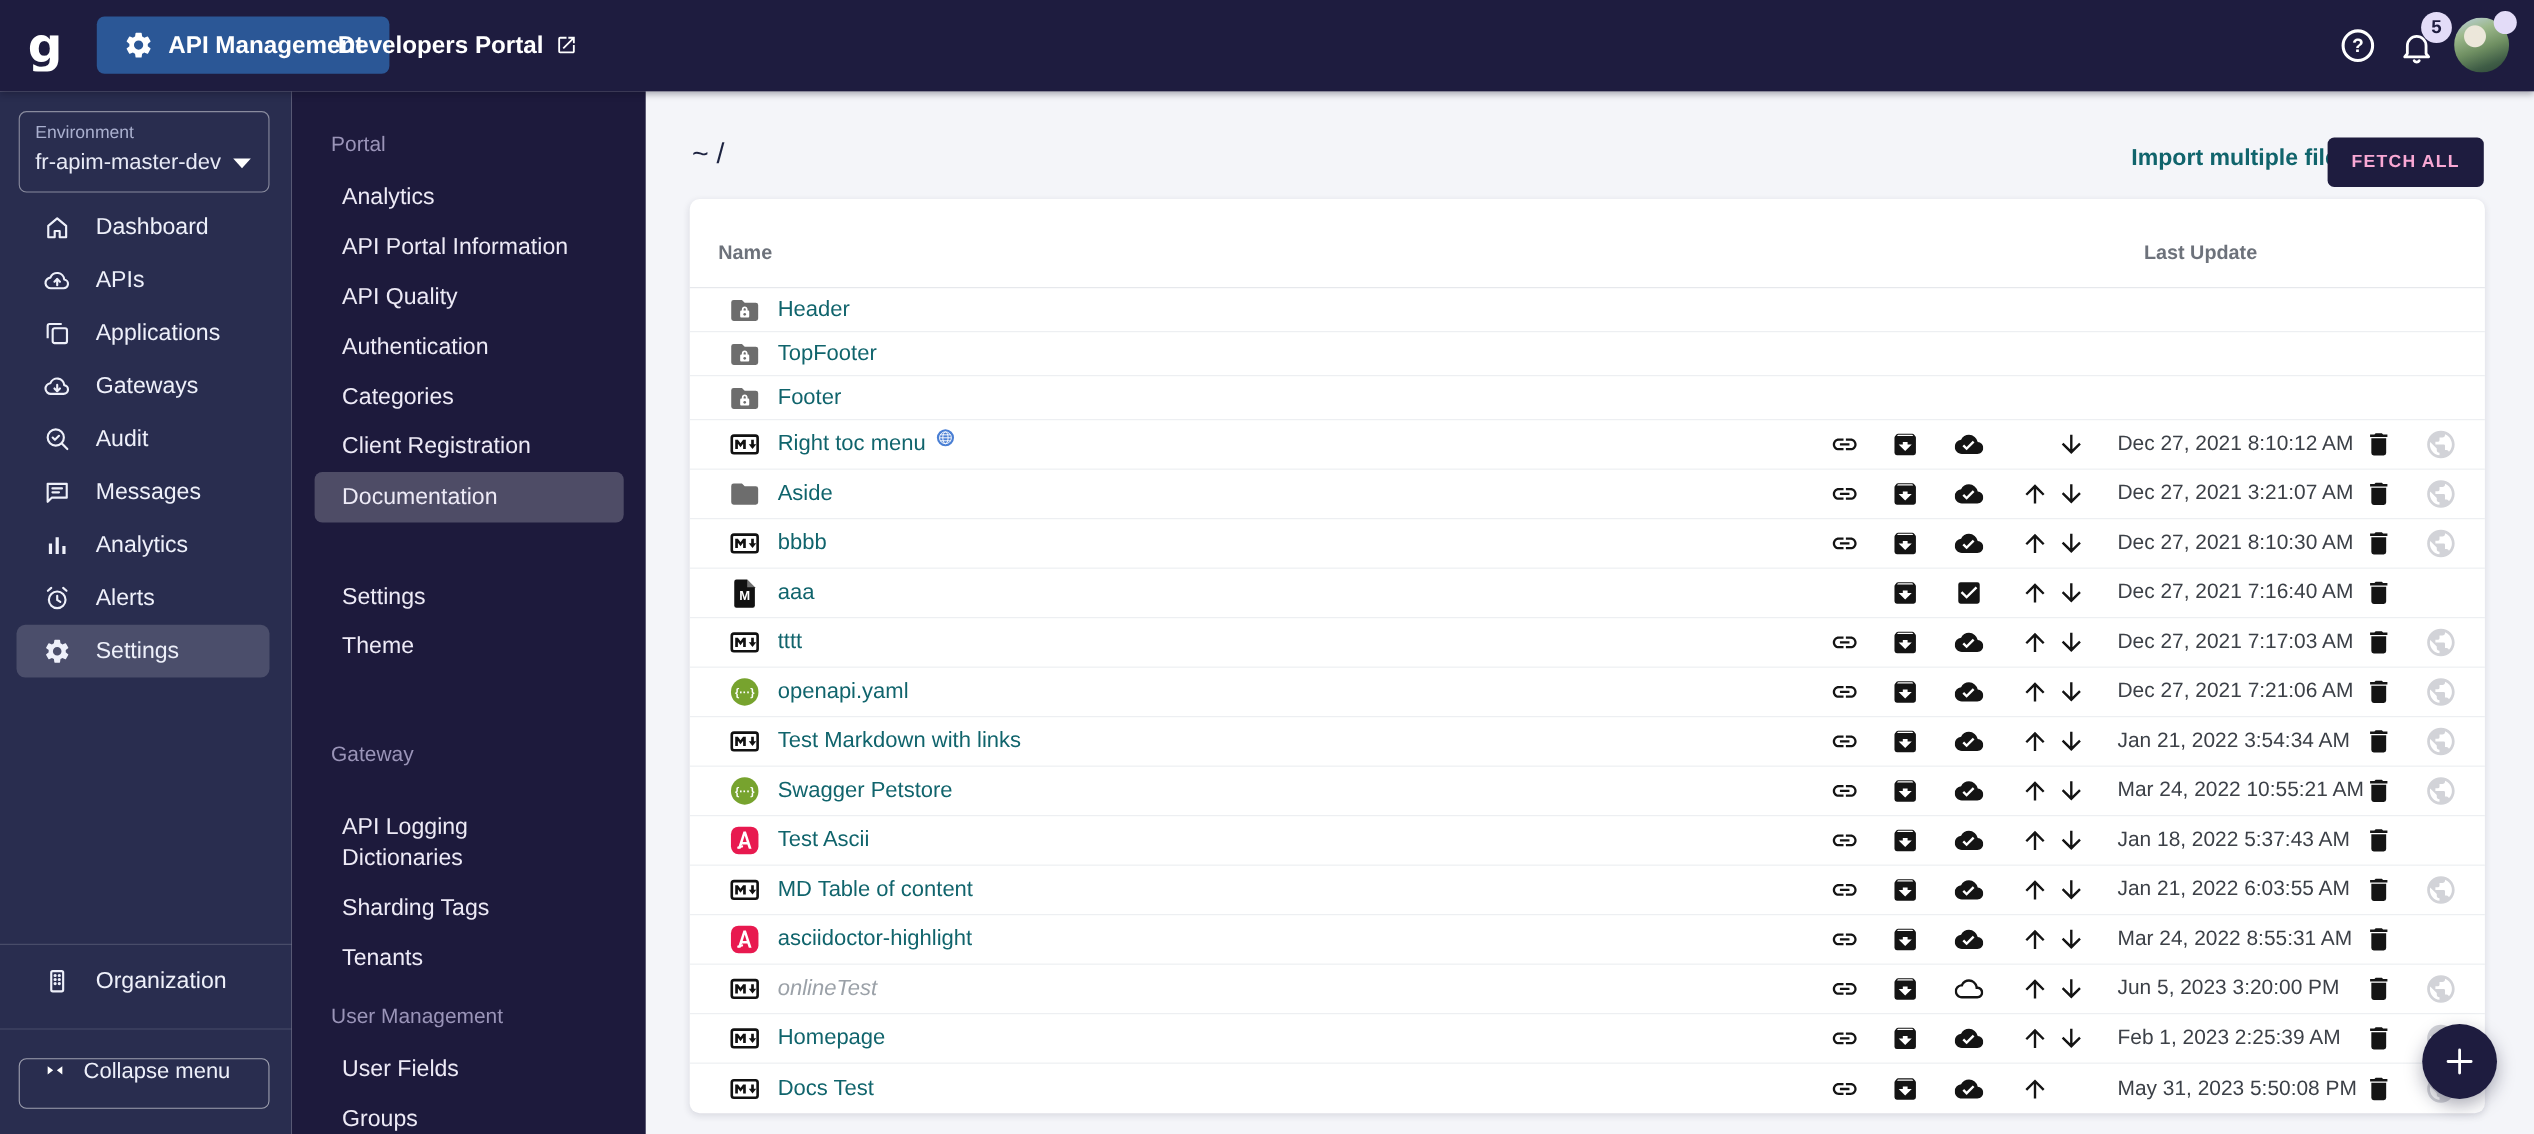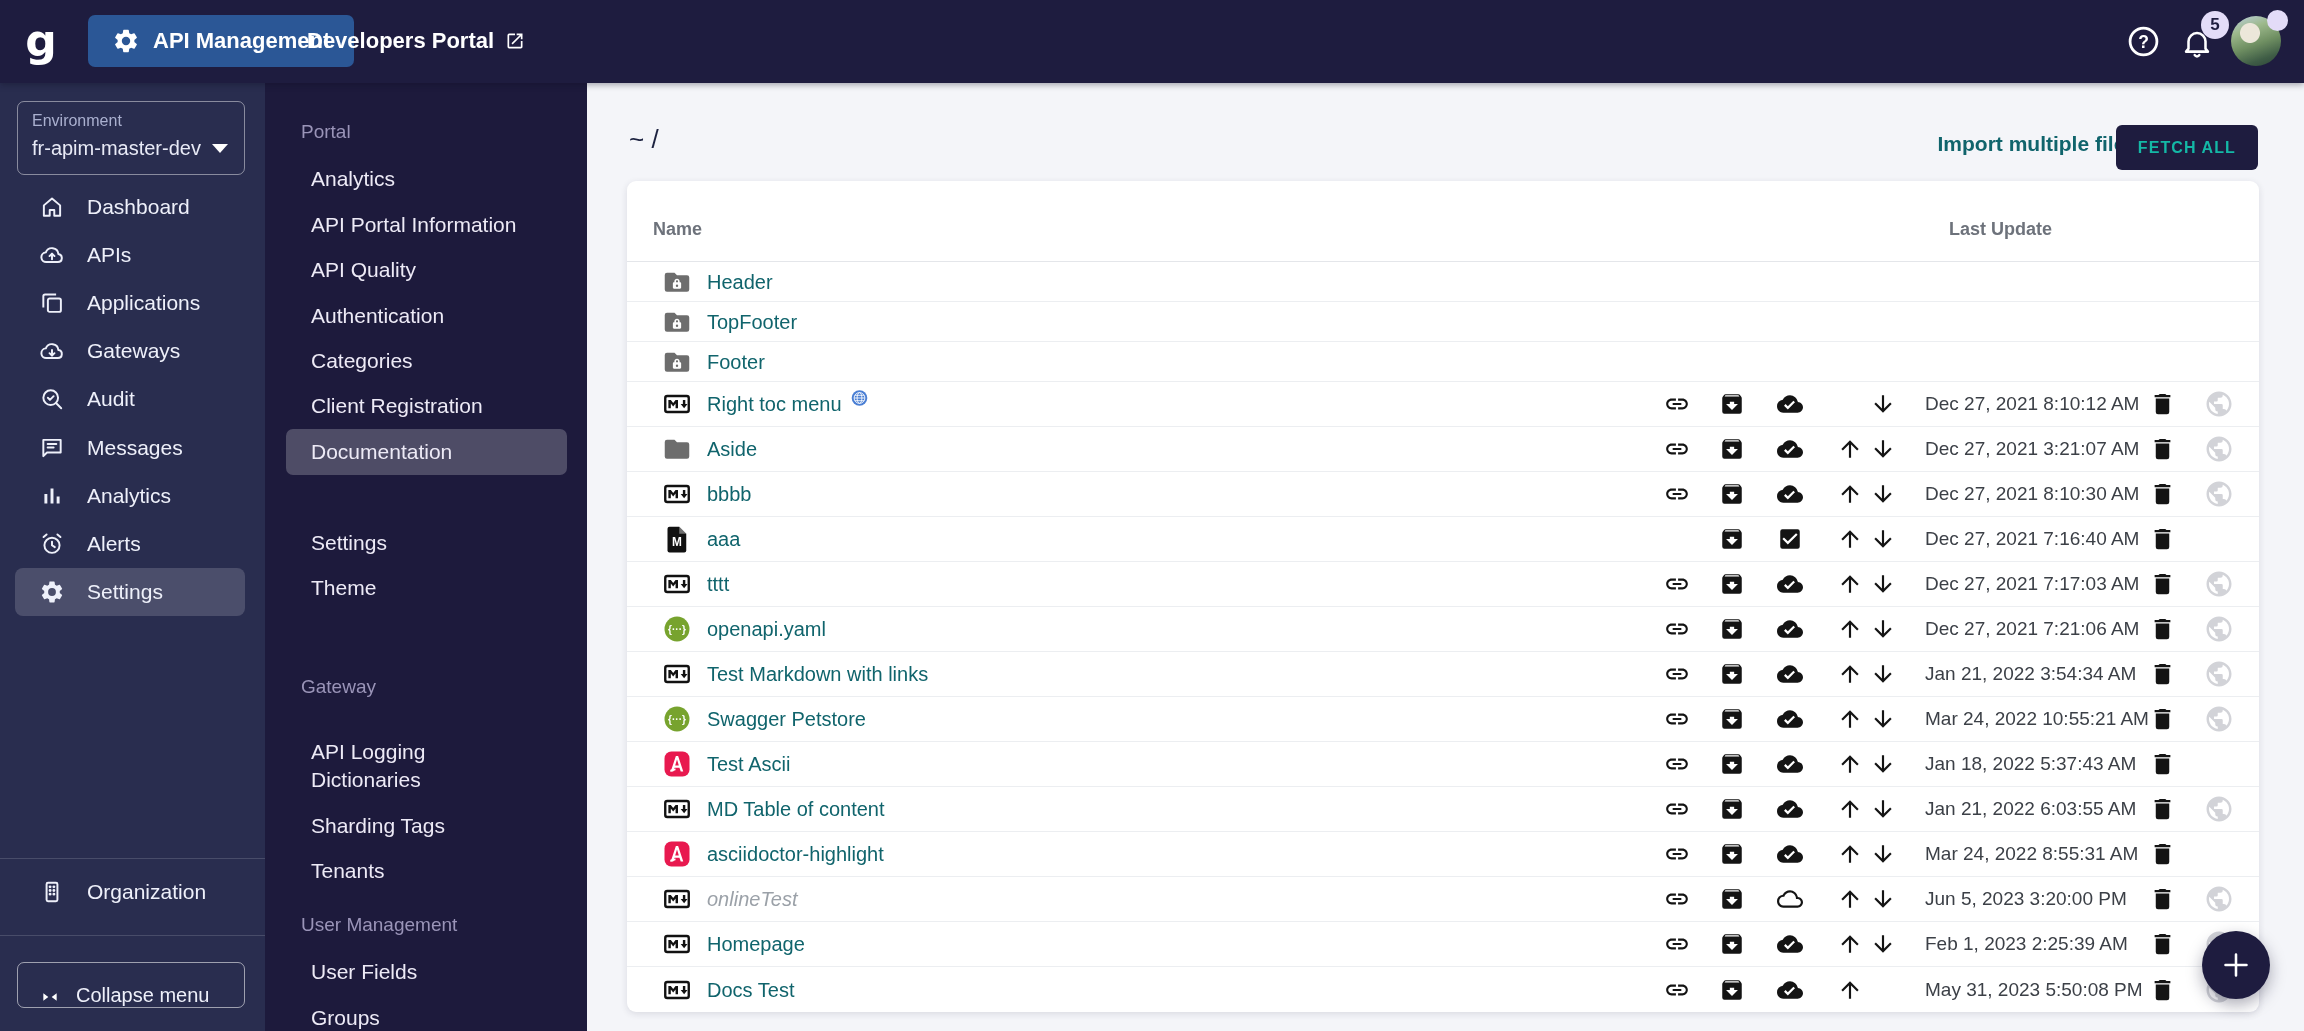--- a/index.html
+++ b/index.html
@@ -35,34 +35,34 @@
   .env{position:absolute;left:17px;top:18px;width:228px;height:74px;border:1px solid rgba(255,255,255,.45);border-radius:7px;padding:10px 14px;cursor:pointer;}
   .env-label{font-size:16px;color:#aab0cf;}
   .env-value{margin-top:7px;font-size:20px;color:#e8eaf6;}
   .caret{position:absolute;right:16px;top:42px;width:0;height:0;border-left:8px solid transparent;border-right:8px solid transparent;border-top:9px solid #fff;}
   .side-item{position:absolute;left:15px;width:230px;height:48px;display:flex;align-items:center;gap:22px;padding-left:24px;border-radius:8px;color:#eef0fa;font-size:21px;cursor:pointer;}
   .side-item.selected{background:rgba(255,255,255,.16);}
   .ic26{width:26px;height:26px;flex:0 0 26px;}
   .side-divider{position:absolute;left:0;width:265px;border-top:1px solid rgba(255,255,255,.15);}
   .d1{top:775px;} .d2{top:852px;}
   .org{top:785px;}
-  .collapse{position:absolute;left:17px;top:879px;width:228px;height:46px;background:none;border:1px solid rgba(255,255,255,.55);border-radius:7px;display:flex;align-items:flex-end;gap:16px;padding-left:22px;color:#eef0fa;font-size:20px;font-family:inherit;cursor:pointer;}
+  .collapse{position:absolute;left:17px;top:879px;width:228px;height:46px;background:none;border:1px solid rgba(255,255,255,.55);border-radius:7px;display:flex;align-items:flex-start;gap:16px;padding-left:22px;color:#eef0fa;font-size:20px;font-family:inherit;cursor:pointer;}
   .collapse .ic20{color:#fff;}
 
   
   .subnav{position:absolute;left:265px;top:83px;width:322px;height:948px;background:var(--subnav);z-index:10;}
   .group-label{position:absolute;left:36px;height:26px;font-size:19px;color:#9a94b8;}
   .sub-item{position:absolute;left:21px;width:281px;height:46px;line-height:46px;padding-left:25px;border-radius:7px;color:#edeaf6;font-size:21px;cursor:pointer;white-space:nowrap;}
   .sub-item.selected{background:rgba(255,255,255,.22);}
 
   
   .main{position:absolute;left:587px;top:83px;right:0;bottom:0;background:var(--page-bg);}
   .crumb{position:absolute;left:42px;top:41px;font-size:26px;font-weight:500;color:#1c2240;cursor:pointer;}
   .import{position:absolute;right:167px;top:49px;font-size:21px;font-weight:600;color:var(--teal);cursor:pointer;text-decoration:none;}
-  .fetch{position:absolute;right:46px;top:42px;height:45px;padding:0 22px;background:var(--navy);color:#14b8a6;border:none;border-radius:6px;font-family:inherit;font-size:16px;font-weight:bold;letter-spacing:1.1px;cursor:pointer;}
+  .fetch{position:absolute;right:46px;top:42px;height:45px;padding:0 22px;background:var(--navy);color:#f9a8d4;border:none;border-radius:6px;font-family:inherit;font-size:16px;font-weight:bold;letter-spacing:1.1px;cursor:pointer;}
   .card{position:absolute;left:40px;top:98px;width:1632px;height:831px;background:#fff;border-radius:9px;box-shadow:0 2px 7px rgba(30,30,60,.12);}
   .thead{position:relative;height:81px;border-bottom:1px solid #e4e6ea;}
   .thead span{position:absolute;top:38px;font-size:18px;font-weight:600;color:#6d727b;}
   .th-name{left:26px;} .th-update{left:1298px;margin-left:24px;}
   .trow{position:relative;width:100%;border-bottom:1px solid #eceef1;}
   .trow:last-child{border-bottom:none;}
   .trow > *{position:absolute;top:50%;transform:translateY(-50%);}
   .ticon{left:35px;width:30px;height:30px;color:#111;}
   .tname{left:80px;display:inline-flex;align-items:center;gap:9px;font-size:20px;font-weight:500;color:var(--teal);text-decoration:none;cursor:pointer;white-space:nowrap;}
   .tname .nm.italic{font-style:italic;color:#9ba1a8;font-weight:400;}

